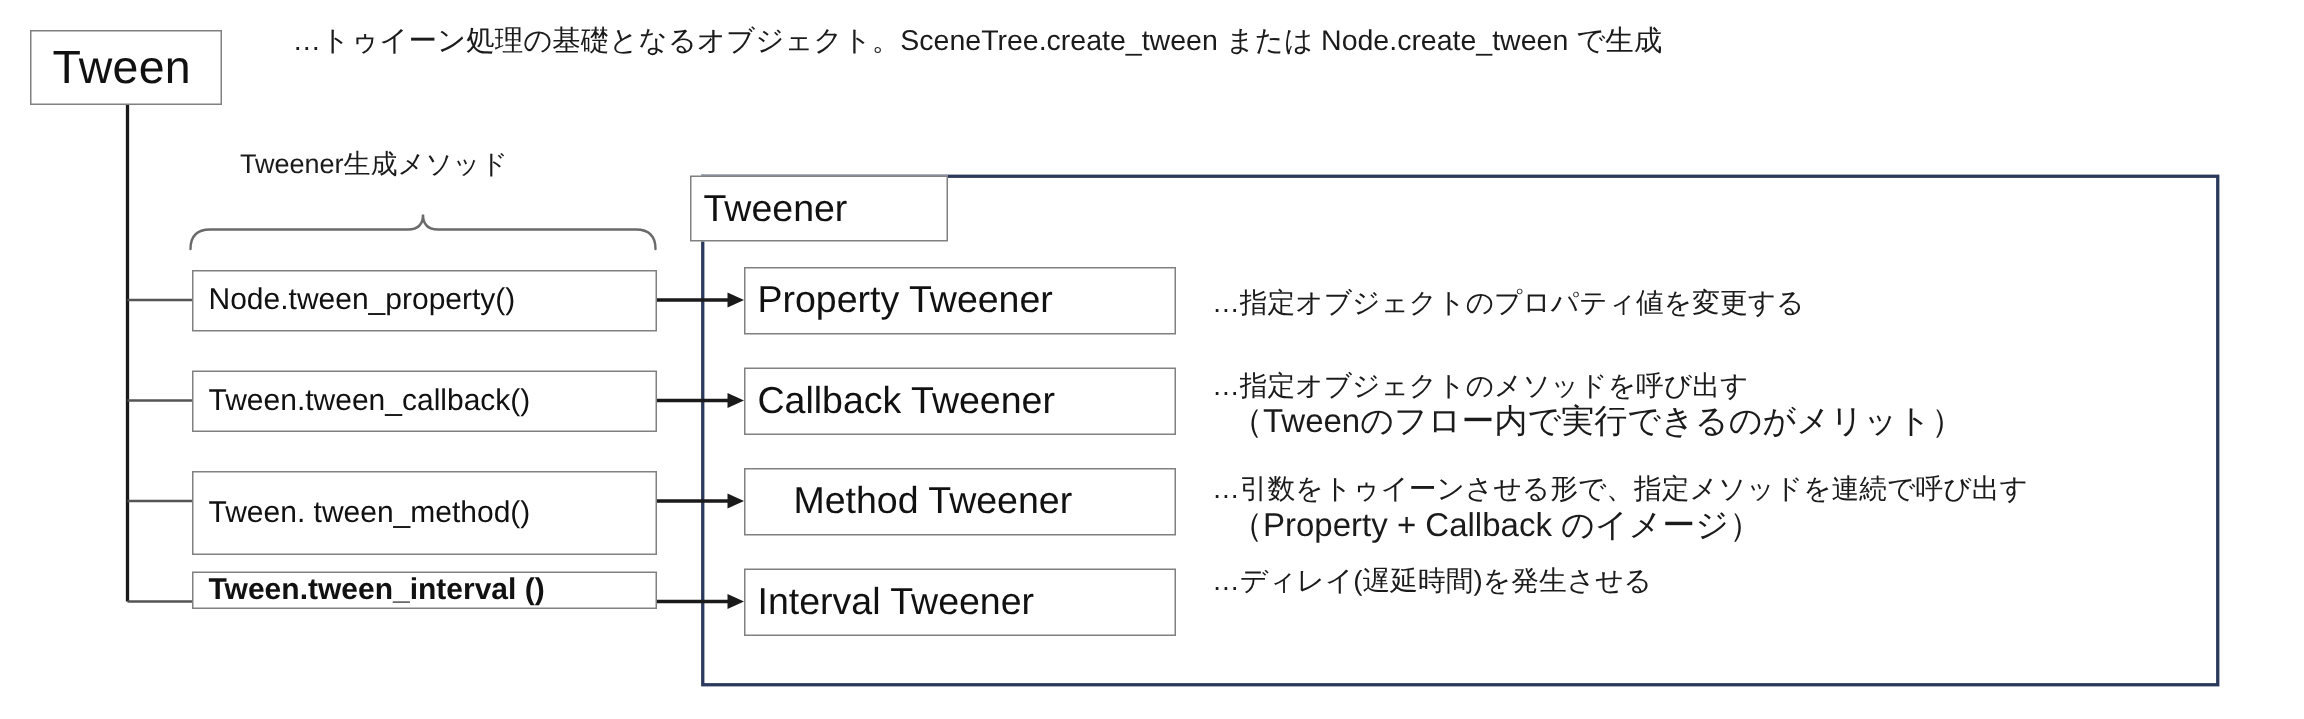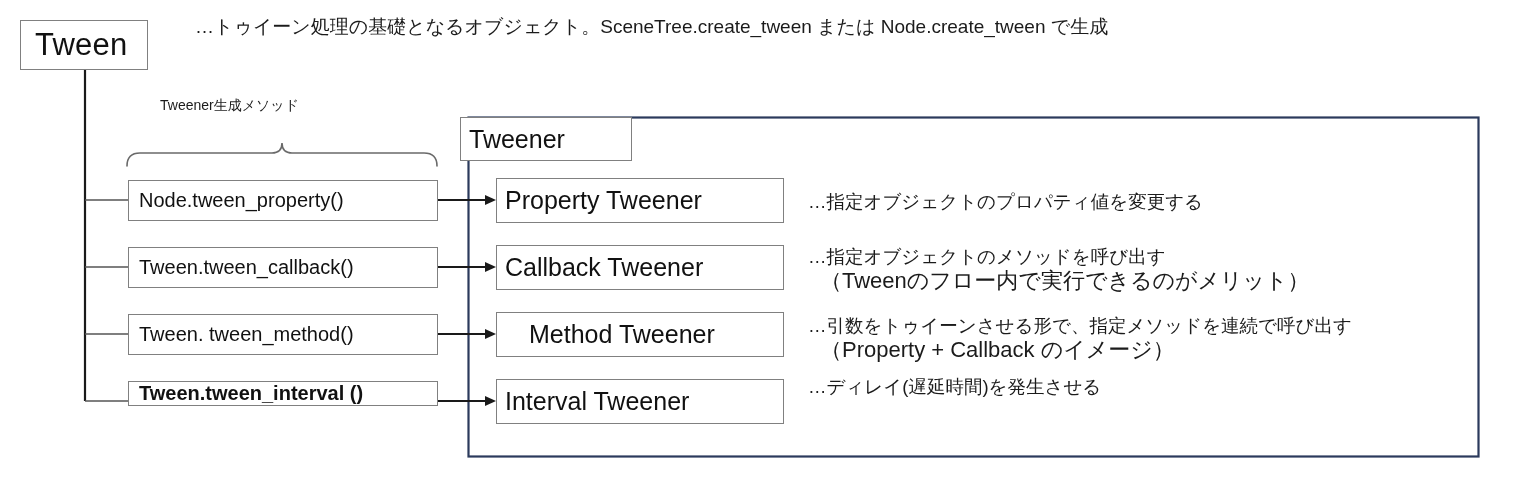--- a/index.html
+++ b/index.html
@@ -65,21 +65,21 @@
     line-height: 25px;
   }
   .desc-note {
     font-size: 22px;
     line-height: 24px;
   }
   .header-desc {
     font-size: 19px;
   }
   .brace-label {
-    font-size: 14px;
+    font-size: 18px;
     color: #1b1b1b;
   }
 </style>
 </head>
 <body>
 
 <div id="diagram-root">
 
   <svg id="wire-layer" viewBox="0 0 1536 479" width="1536" height="479">
 
@@ -130,21 +130,21 @@
 
   <div class="node-box tweener-box" style="left:496px; top:245px; width:288px; height:45px;">
     <span>Callback Tweener</span>
   </div>
   <div class="node-box method-box" style="left:128px; top:247px; width:310px; height:41px;">
     <span>Tween.tween_callback()</span>
   </div>
   <div class="plain-text desc-main" style="left:808px; top:244px;">…指定オブジェクトのメソッドを呼び出す</div>
   <div class="plain-text desc-note" style="left:820px; top:269px;">（Tweenのフロー内で実行できるのがメリット）</div>
 
-  <div class="node-box method-box" style="left:128px; top:314px; width:310px; height:41px;">
+  <div class="node-box method-box" style="left:128px; top:314px; width:310px; height:56px;">
     <span>Tween. tween_method()</span>
   </div>
   <div class="node-box tweener-box" style="left:496px; top:312px; width:288px; height:45px;padding-left:32px;">
     <span>Method Tweener</span>
   </div>
   <div class="plain-text desc-main" style="left:808px; top:313px;">…引数をトゥイーンさせる形で、指定メソッドを連続で呼び出す</div>
   <div class="plain-text desc-note" style="left:820px; top:338px;">（Property + Callback のイメージ）</div>
 
   <div class="node-box method-box" style="left:128px; top:381px; width:310px; height:25px;font-weight:bold;">
     <span>Tween.tween_interval ()</span>

